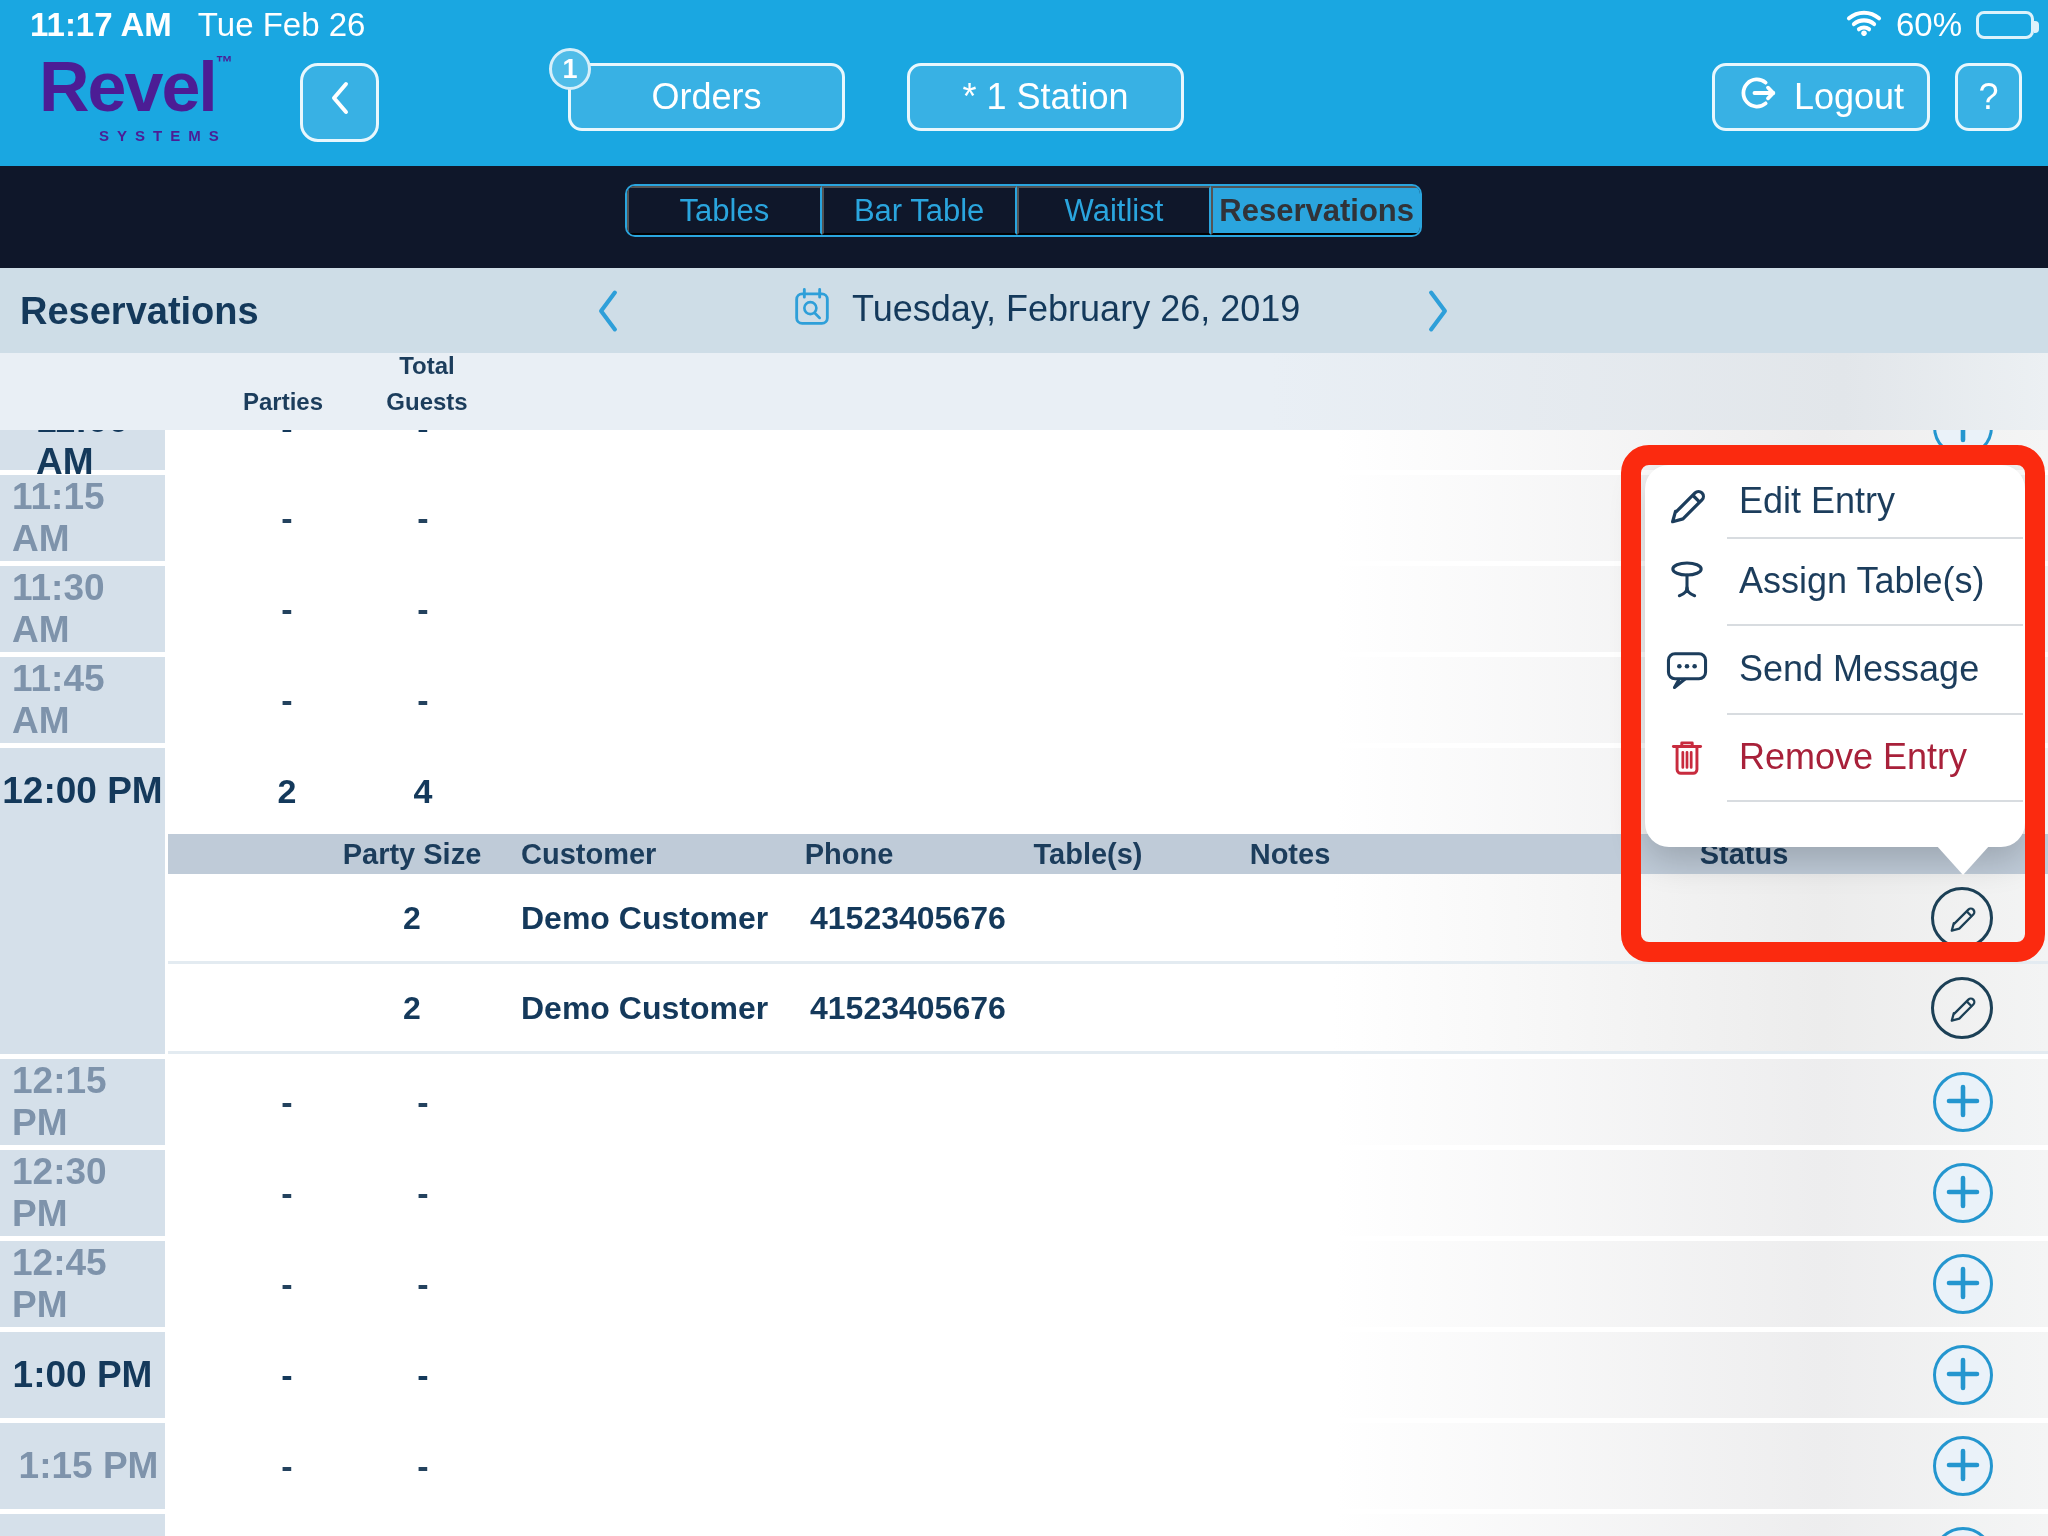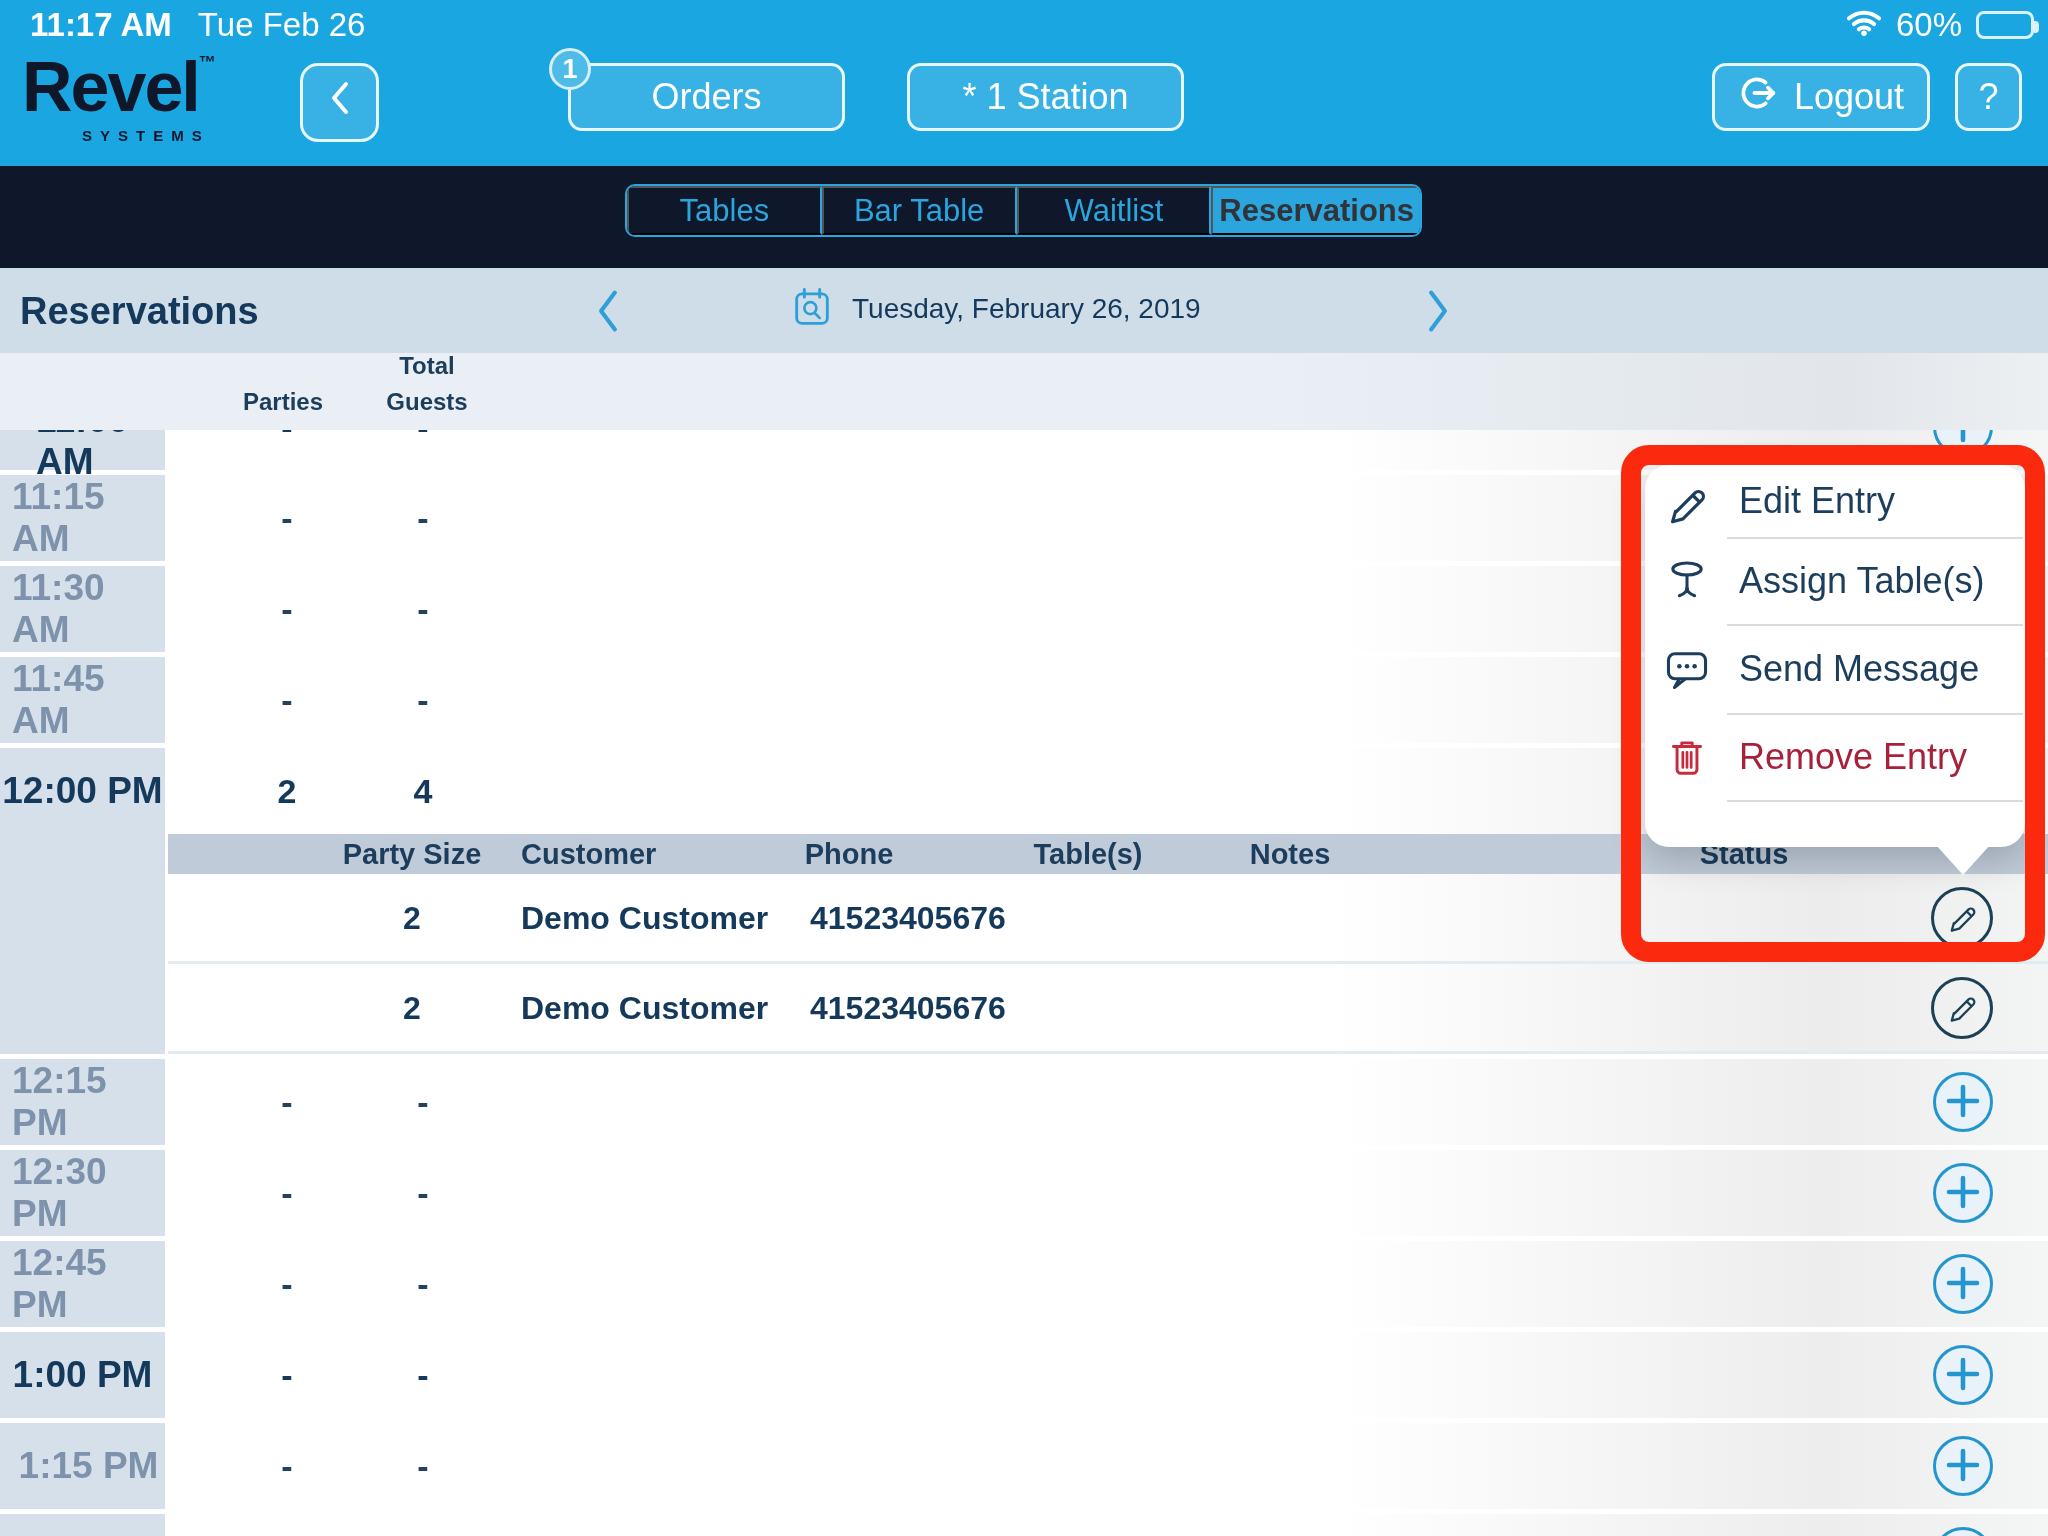--- a/index.html
+++ b/index.html
@@ -9,21 +9,21 @@
   
   .topbar{position:absolute;left:0;top:0;width:100%;height:166px;background:#1aa7e1;z-index:3;}
   .statusbar{position:absolute;left:0;top:0;width:100%;height:44px;color:#fff;}
   .status-left{position:absolute;left:30px;top:6px;font-size:33px;color:#fff;}
   .status-left .st-time{font-weight:700;margin-right:26px;}
   .status-right{position:absolute;right:14px;top:6px;display:flex;align-items:center;gap:14px;color:#fff;font-size:33px;}
   .bat{position:relative;width:58px;height:28px;border:3px solid rgba(255,255,255,.85);border-radius:8px;padding:3px;}
   .bat-fill{height:100%;width:58%;background:#fff;border-radius:3px;}
   .bat-nub{position:absolute;right:-8px;top:7px;width:5px;height:12px;background:rgba(255,255,255,.85);border-radius:0 4px 4px 0;}
 
-  .brand{position:absolute;left:22px;top:52px;color:#0f172a;line-height:1;}
+  .brand{position:absolute;left:39px;top:52px;color:#4c1d95;line-height:1;}
   .brand-word{font-size:70px;font-weight:800;letter-spacing:-2px;}
   .brand-tm{font-size:17px;vertical-align:top;position:relative;top:2px;font-weight:700;}
   .brand-sub{font-size:15px;letter-spacing:8px;font-weight:700;text-align:right;margin-top:6px;margin-right:6px;}
 
   .nav-btn{position:absolute;top:63px;height:68px;background:#38b1e4;border:3px solid #e8f7fd;border-radius:14px;
            color:#fff;font-size:36px;display:flex;align-items:center;justify-content:center;cursor:pointer;padding:0;}
   .btn-back{left:300px;width:79px;height:79px;border-radius:18px;}
   .btn-orders{left:568px;width:277px;}
   .btn-station{left:907px;width:277px;}
   .btn-logout{left:1712px;width:218px;gap:16px;}
@@ -42,21 +42,21 @@
   .seg:last-child{border-right:none;}
   .seg.active{background:#2aa5de;color:#313338;font-weight:600;}
 
   
   .datebar{position:absolute;left:0;top:268px;width:100%;height:85px;background:#cedde7;z-index:3;}
   .datebar-title{position:absolute;left:20px;top:22px;font-size:38px;font-weight:600;color:#14395b;}
   .chev{position:absolute;top:20px;width:36px;height:46px;cursor:pointer;background:none;border:none;padding:0;}
   .chev-prev{left:590px;}
   .chev-next{left:1420px;}
   .date-group{position:absolute;left:790px;top:16px;display:flex;align-items:center;gap:18px;cursor:pointer;}
-  .date-text{font-size:28px;font-weight:500;color:#14395b;}
+  .date-text{font-size:36px;font-weight:500;color:#14395b;}
 
   
   .colheader{position:absolute;left:0;top:353px;width:100%;height:77px;z-index:2;
              background:linear-gradient(90deg,#e9eff5 0%,#e9eff5 62%,#e2e6ea 90%,#ecf0f3 100%);}
   .colh{position:absolute;bottom:10px;transform:translateX(-50%);font-size:24px;font-weight:600;color:#1c3d5c;text-align:center;line-height:36px;}
   .colh-parties{left:283px;}
   .colh-guests{left:427px;}
 
   
   .rowszone{position:absolute;inset:0;z-index:1;}

